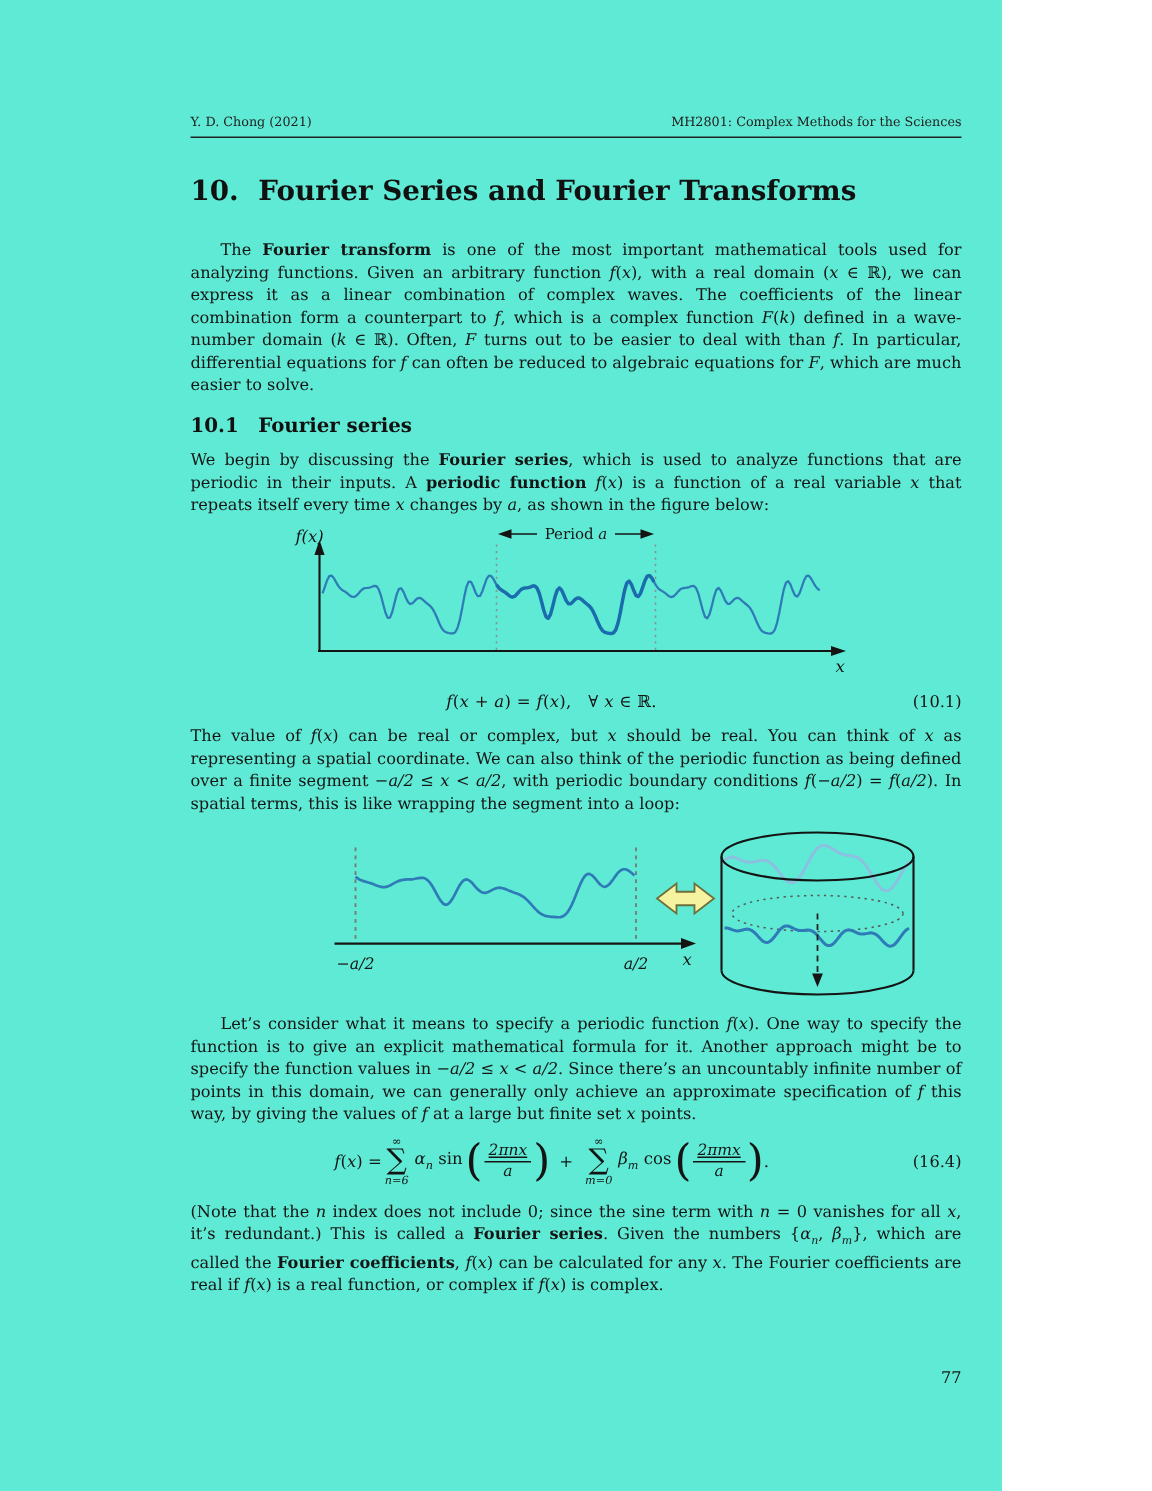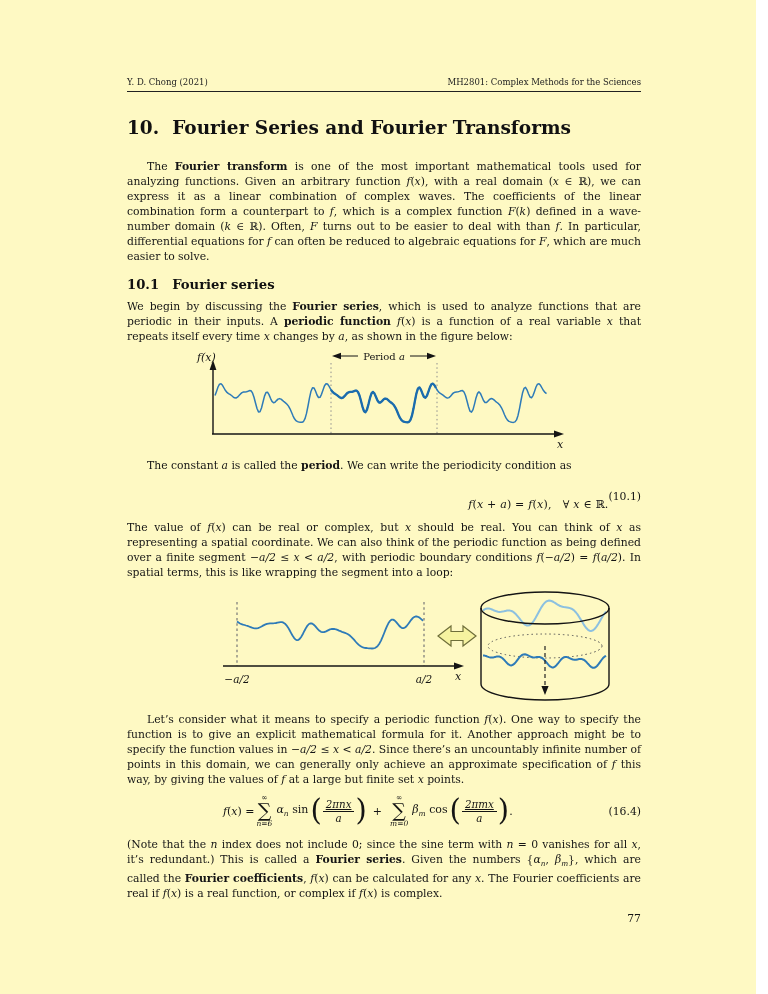--- a/index.html
+++ b/index.html
@@ -1,31 +1,31 @@
 <!DOCTYPE html>
 <html><head>
 <meta charset="utf-8">
 <style>
   html,body{margin:0;padding:0;}
   body{width:768px;height:994px;background:#ffffff;font-family:"DejaVu Serif",serif;color:#141414;}
-  .page{position:relative;width:756px;height:994px;overflow:hidden;background:#fef9c3;}
+  .page{position:relative;width:668px;height:994px;overflow:hidden;background:#5eead4;}
   .content{position:absolute;left:127px;top:0;width:514px;}
   .hdr{display:flex;justify-content:space-between;padding-top:77px;font-size:8.5px;line-height:10px;color:#222;}
   .rule{border:none;border-top:1.1px solid #222;margin:4px 0 0 0;}
   h1{font-size:18.5px;line-height:24px;margin:24px 0 0 0;font-weight:bold;color:#111;}
   h1 .tnum{margin-right:13px;}
   h2{font-size:13.2px;margin:13px 0 7px 0;font-weight:bold;color:#111;}
   h2 .snum{margin-right:13px;}
   p{font-size:10.8px;line-height:15px;text-align:justify;margin:0;color:#151515;}
   p.mt{margin-top:19px;}
   .indent{text-indent:20px;}
   i{font-style:italic;}
   sub{font-size:0.68em;font-style:italic;}
   .eqrow{display:flex;align-items:center;margin:9px 0 9px 0;font-size:11px;}
-  .eqbody{flex:1;text-align:right;letter-spacing:0.2px;margin-top:16px;}
+  .eqbody{flex:1;text-align:center;letter-spacing:0.2px;}
   .eqtag{font-size:10.8px;}
   .eq2row{display:flex;align-items:center;margin:7px 0 9px 0;}
   .eq2body{flex:1;display:flex;align-items:center;justify-content:center;font-size:11px;}
   .sum{display:inline-flex;flex-direction:column;align-items:center;line-height:1;margin:0 2px;}
   .sumtop{font-size:7.5px;line-height:7px;}
   .sigma{font-size:19px;line-height:19px;}
   .sumbot{font-size:7.5px;line-height:8px;font-style:italic;}
   .frac{display:inline-flex;flex-direction:column;align-items:center;font-style:italic;font-size:10.3px;line-height:1.2;margin:0 1px;}
   .fnum{border-bottom:1px solid #141414;padding:0 3px 0.5px 3px;text-decoration:underline;}
   .fden{padding-top:0.5px;}
@@ -79,21 +79,20 @@
           <text x="70" y="13" font-size="11" class="svgmath">f(x)</text>
         </g>
         <g>
           <line x1="85" y1="86" x2="429" y2="86" stroke="#141414" stroke-width="1.4"></line>
           <polygon points="437,86 427,82.6 427,89.4" fill="#141414"></polygon>
           <text x="430" y="100" font-size="11" class="svgmath">x</text>
         </g>
       </svg>
     </figure>
 
-    <p class="indent" style="margin-top:6px">The constant <i>a</i> is called the <b>period</b>.  We can write the periodicity condition as</p>
 
     <div class="eqrow">
       <span class="eqbody"><i>f</i>(<i>x</i> + <i>a</i>) = <i>f</i>(<i>x</i>), ∀ <i>x</i> ∈ ℝ.</span>
       <span class="eqtag">(10.1)</span>
     </div>
 
     <p>The value of <i>f</i>(<i>x</i>) can be real or complex, but <i>x</i> should be real.  You can think of <i>x</i> as representing a spatial coordinate.  We can also think of the periodic function as being defined over a finite segment <i>−a/2 ≤ x &lt; a/2</i>, with periodic boundary conditions <i>f</i>(<i>−a/2</i>) = <i>f</i>(<i>a/2</i>).  In spatial terms, this is like wrapping the segment into a loop:</p>
 
     <figure class="fig fig2">
       <svg width="514" height="120" viewBox="0 0 514 120">

